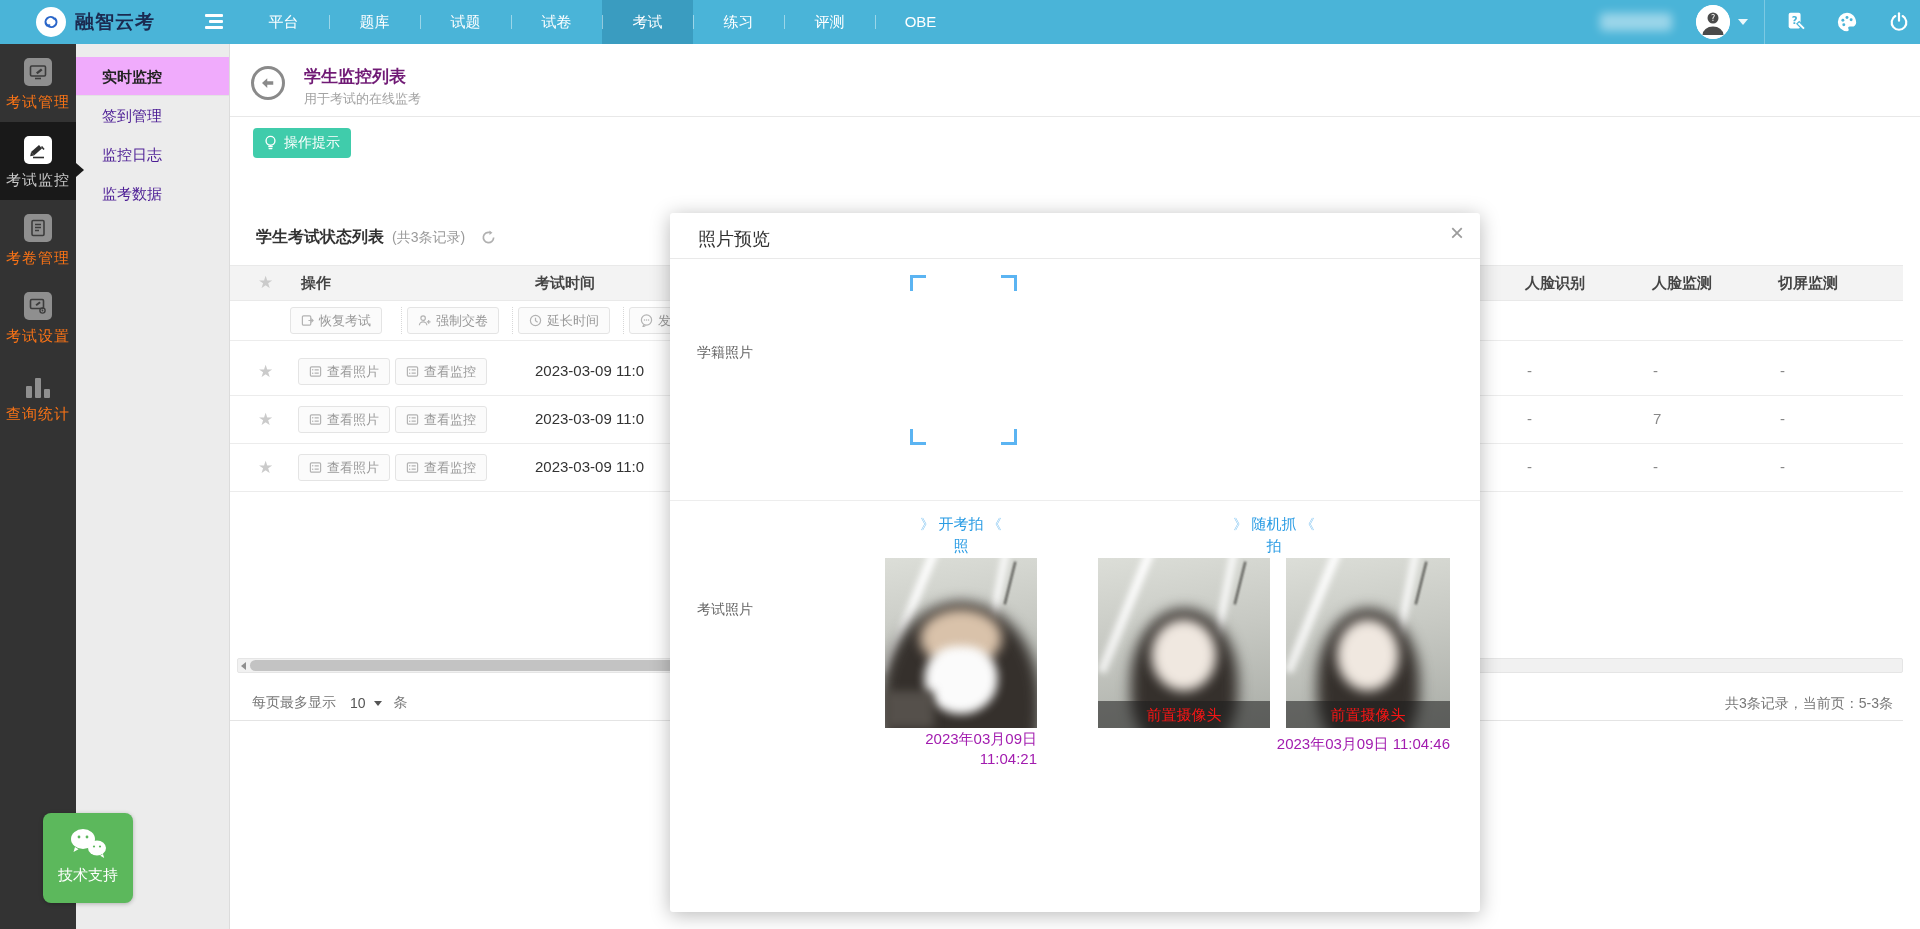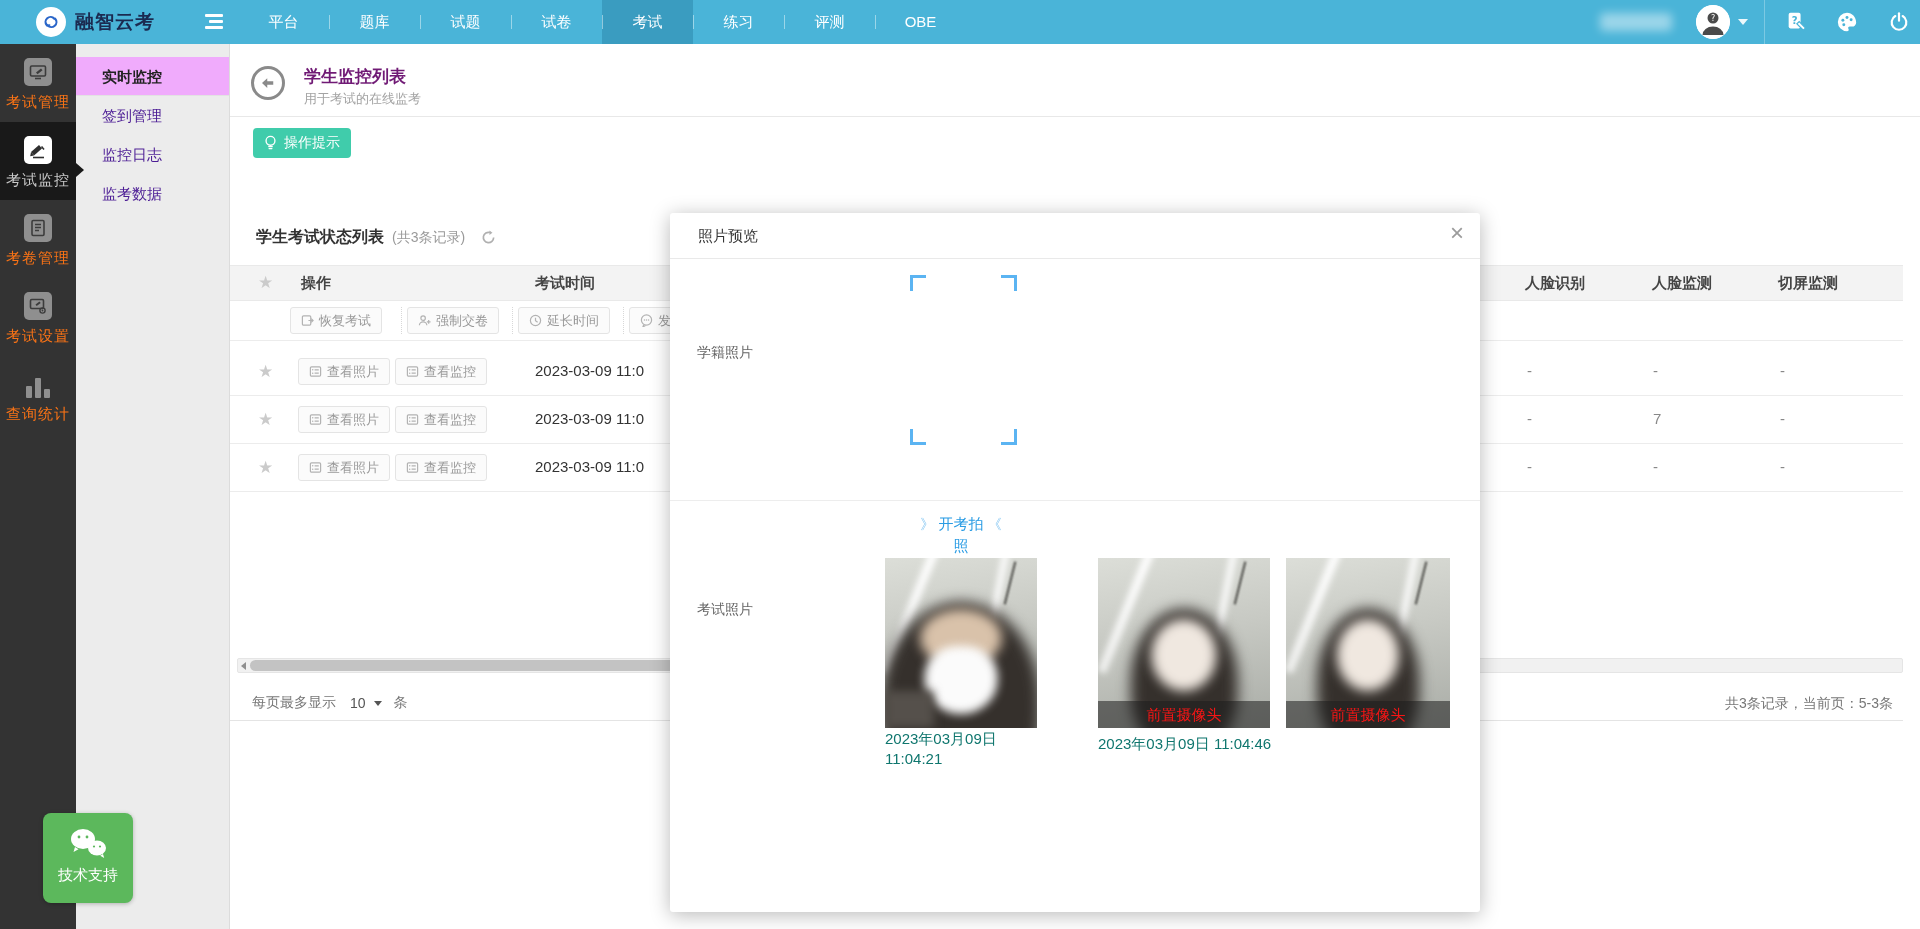--- a/index.html
+++ b/index.html
@@ -94,36 +94,36 @@
 
   .pagination { position:absolute; left:0; right:17px; top:640px; height:37px; border-bottom:1px solid #e4e4e4; font-size:14px; color:#777; }
   .pg-left { position:absolute; left:22px; top:9px; display:flex; align-items:center; gap:8px; }
   .pg-size { position:relative; padding:2px 20px 2px 6px; cursor:pointer; color:#555; }
   .pg-size .sel-caret { position:absolute; right:4px; top:8px; width:0; height:0; border-left:4px solid transparent; border-right:4px solid transparent; border-top:5px solid #555; }
   .pg-right { position:absolute; right:10px; top:11px; }
 
   
   .modal { position:absolute; left:670px; top:213px; width:810px; height:699px; background:#fff; border-radius:3px; box-shadow:0 3px 20px rgba(0,0,0,.28); z-index:60; }
   .modal-header { position:relative; height:46px; border-bottom:1px solid #e9e9e9; }
-  .modal-title { position:absolute; left:28px; top:14px; font-size:15px; color:#333; }
+  .modal-title { position:absolute; left:28px; top:14px; font-size:18px; color:#333; }
   .modal-close { position:absolute; right:16px; top:8px; font-size:24px; color:#9c9c9c; cursor:pointer; line-height:1; font-weight:300; }
   .m-label { position:absolute; font-size:14px; color:#666; }
   .lbl-student { left:27px; top:131px; }
   .lbl-exam { left:27px; top:388px; }
   .viewfinder { position:absolute; left:240px; top:62px; width:107px; height:170px; }
   .vf-corner { position:absolute; width:16px; height:16px; }
   .vf-tl { left:0; top:0; border-left:3px solid #5bb4f2; border-top:3px solid #5bb4f2; }
   .vf-tr { right:0; top:0; border-right:3px solid #5bb4f2; border-top:3px solid #5bb4f2; }
   .vf-bl { left:0; bottom:0; border-left:3px solid #5bb4f2; border-bottom:3px solid #5bb4f2; }
   .vf-br { right:0; bottom:0; border-right:3px solid #5bb4f2; border-bottom:3px solid #5bb4f2; }
   .modal-divider { position:absolute; left:0; right:0; top:287px; height:1px; background:#ededed; }
   .group-head { position:absolute; top:300px; text-align:center; font-size:15px; color:#2a9ce4; line-height:21px; cursor:pointer; }
   .gh-1 { left:216px; width:150px; } .gh-2 { left:429px; width:350px; }
   .group-head .arr { color:#85c6f2; font-size:14px; }
-  .ts { position:absolute; text-align:left; font-size:15px; color:#0f766e; line-height:20px; }
+  .ts { position:absolute; text-align:right; font-size:15px; color:#a21caf; line-height:20px; }
   .ts-1 { left:215px; width:152px; top:516px; }
   .ts-2 { left:428px; width:352px; top:521px; }
 
   
   .photo { position:absolute; top:345px; height:170px; overflow:hidden; background:linear-gradient(170deg,#dcded8 0%,#c7c9c3 45%,#a9aca6 100%); cursor:pointer; }
   .photo-1 { left:215px; width:152px; }
   .photo-2 { left:428px; width:172px; }
   .photo-3 { left:616px; width:164px; }
   .ph-streak1 { position:absolute; top:-8%; left:14%; width:9px; height:78%; background:linear-gradient(#ffffff,rgba(255,255,255,.75)); transform:rotate(22deg); filter:blur(3px); }
   .ph-streak2 { position:absolute; top:-10%; right:23%; width:7px; height:58%; background:rgba(255,255,255,.9); transform:rotate(11deg); filter:blur(3px); }
@@ -470,20 +470,26 @@
     <div class="modal-divider"></div>
 
     <span class="m-label lbl-exam">考试照片</span>
 
     <div class="group-head gh-1">
       <span class="arr">》</span>
       <span>开考拍</span>
       <span class="arr">《</span>
       <br><span>照</span>
     </div>
+    <div class="group-head gh-2">
+      <span class="arr">》</span>
+      <span>随机抓</span>
+      <span class="arr">《</span>
+      <br><span>拍</span>
+    </div>
 
     <div class="photo photo-1 closeup">
       <span class="ph-streak1"></span>
       <span class="ph-streak2"></span>
       <span class="ph-cable"></span>
       <span class="ph-hair"></span>
       <span class="ph-face"></span>
       <span class="ph-mask"></span>
       <span class="ph-desk"></span>
     </div>

